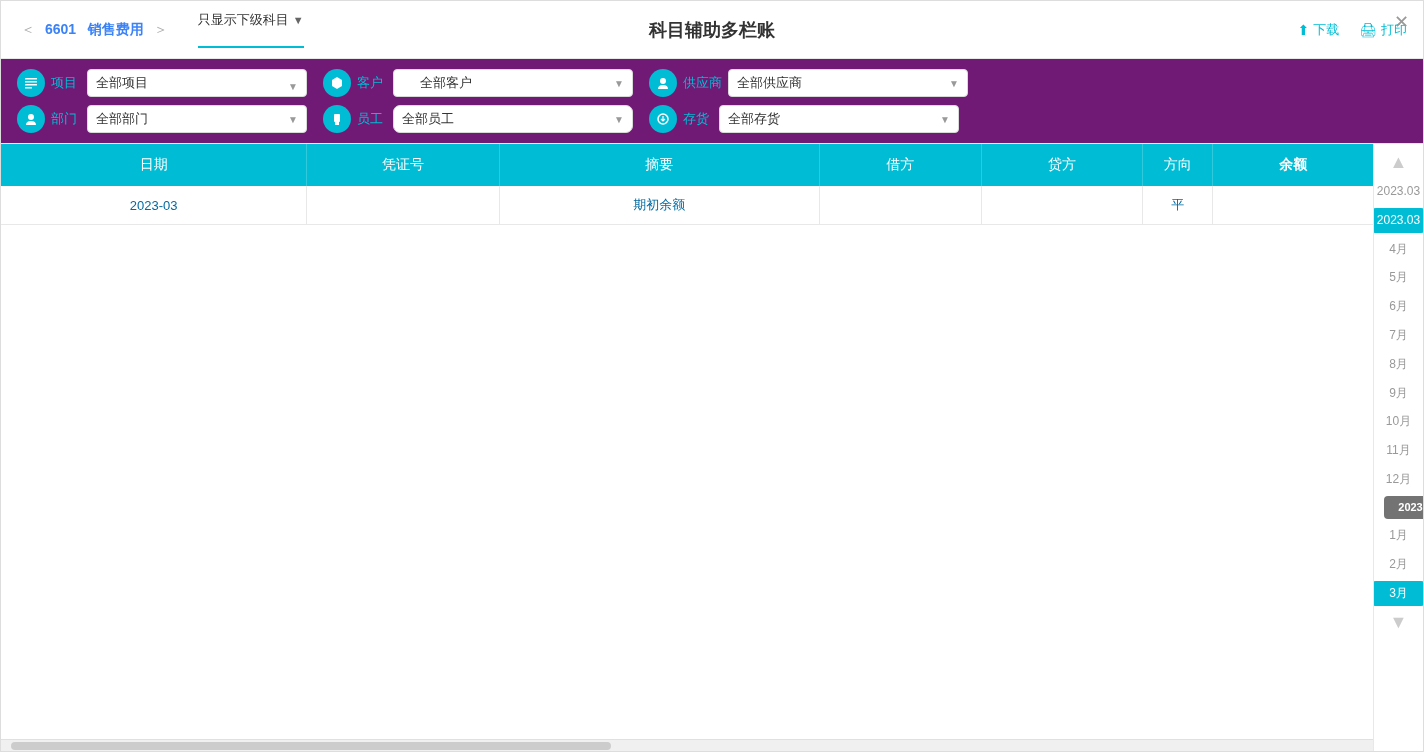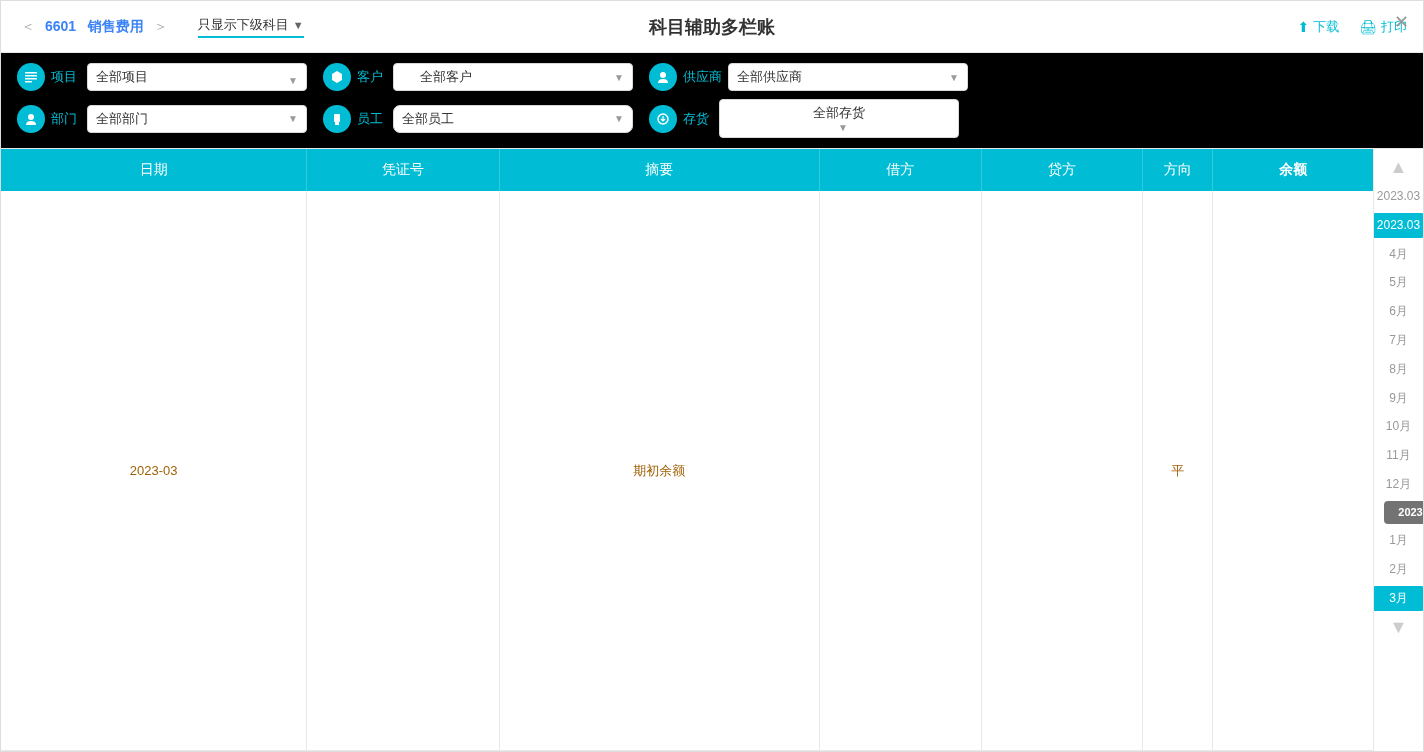--- a/index.html
+++ b/index.html
@@ -48,21 +48,21 @@
       font-weight: bold;
     }
     .show-sub {
       display: flex;
       align-items: center;
       gap: 4px;
       margin-left: 20px;
       color: #333;
       font-size: 13px;
       border-bottom: 2px solid #00bcd4;
-      padding-bottom: 2px;
+      padding-bottom: 17px;
       cursor: pointer;
     }
     .show-sub .arrow-down {
       color: #666;
       font-size: 11px;
     }
     .header-title {
       position: absolute;
       left: 50%;
       transform: translateX(-50%);
@@ -90,21 +90,21 @@
       right: 14px;
       font-size: 18px;
       color: #999;
       cursor: pointer;
       background: none;
       border: none;
     }
     
     .filter-area {
       padding: 10px 16px;
-      background: #000000;
+      background: #701a75;
       border-bottom: 1px solid #e8e8e8;
     }
     .filter-row {
       display: flex;
       align-items: center;
       gap: 16px;
       margin-bottom: 8px;
     }
     .filter-row:last-child { margin-bottom: 0; }
     .filter-item {
@@ -150,21 +150,21 @@
     
     .main-area {
       display: flex;
       flex: 1;
       overflow: hidden;
     }
     .table-area {
       flex: 1;
       overflow: auto;
       display: flex;
-      flex-direction: row;
+      flex-direction: column;
     }
     
     .data-table {
       width: 100%;
       border-collapse: collapse;
     }
     .data-table thead tr {
       background: #00bcd4;
       color: #fff;
     }
@@ -175,21 +175,21 @@
       font-size: 14px;
       border-right: 1px solid rgba(255,255,255,0.2);
     }
     .data-table thead th:last-child { border-right: none; font-weight: bold; }
     .data-table tbody tr {
       border-bottom: 1px solid #e8e8e8;
     }
     .data-table tbody td {
       padding: 10px 26px;
       text-align: center;
-      color: #a16207;
+      color: #0369a1;
       font-size: 13px;
       border-right: 1px solid #e8e8e8;
     }
     .data-table tbody td:last-child { border-right: none; }
     
     .right-sidebar {
       width: 50px;
       background: #fff;
       border-left: 1px solid #e8e8e8;
       display: flex;
@@ -361,21 +361,21 @@
       </div>
 
       <div class="filter-item">
         <div class="filter-icon">
           <svg width="14" height="14" viewBox="0 0 14 14" fill="white">
             <circle cx="7" cy="7" r="5" stroke="white" stroke-width="1.5" fill="none"></circle>
             <path d="M7 4 L7 8 M5 7 L7 9 L9 7" stroke="white" stroke-width="1.2" fill="none"></path>
           </svg>
         </div>
         <span class="filter-label">存货</span>
-        <div class="filter-select" style="min-width:240px;flex-direction:column;">
+        <div class="filter-select" style="min-width:240px;">
           <span>全部存货</span>
           <span class="sel-arrow">▼</span>
         </div>
       </div>
     </div>
   </div>
 
   <div class="main-area">
     <div class="table-area">
       <table class="data-table">

